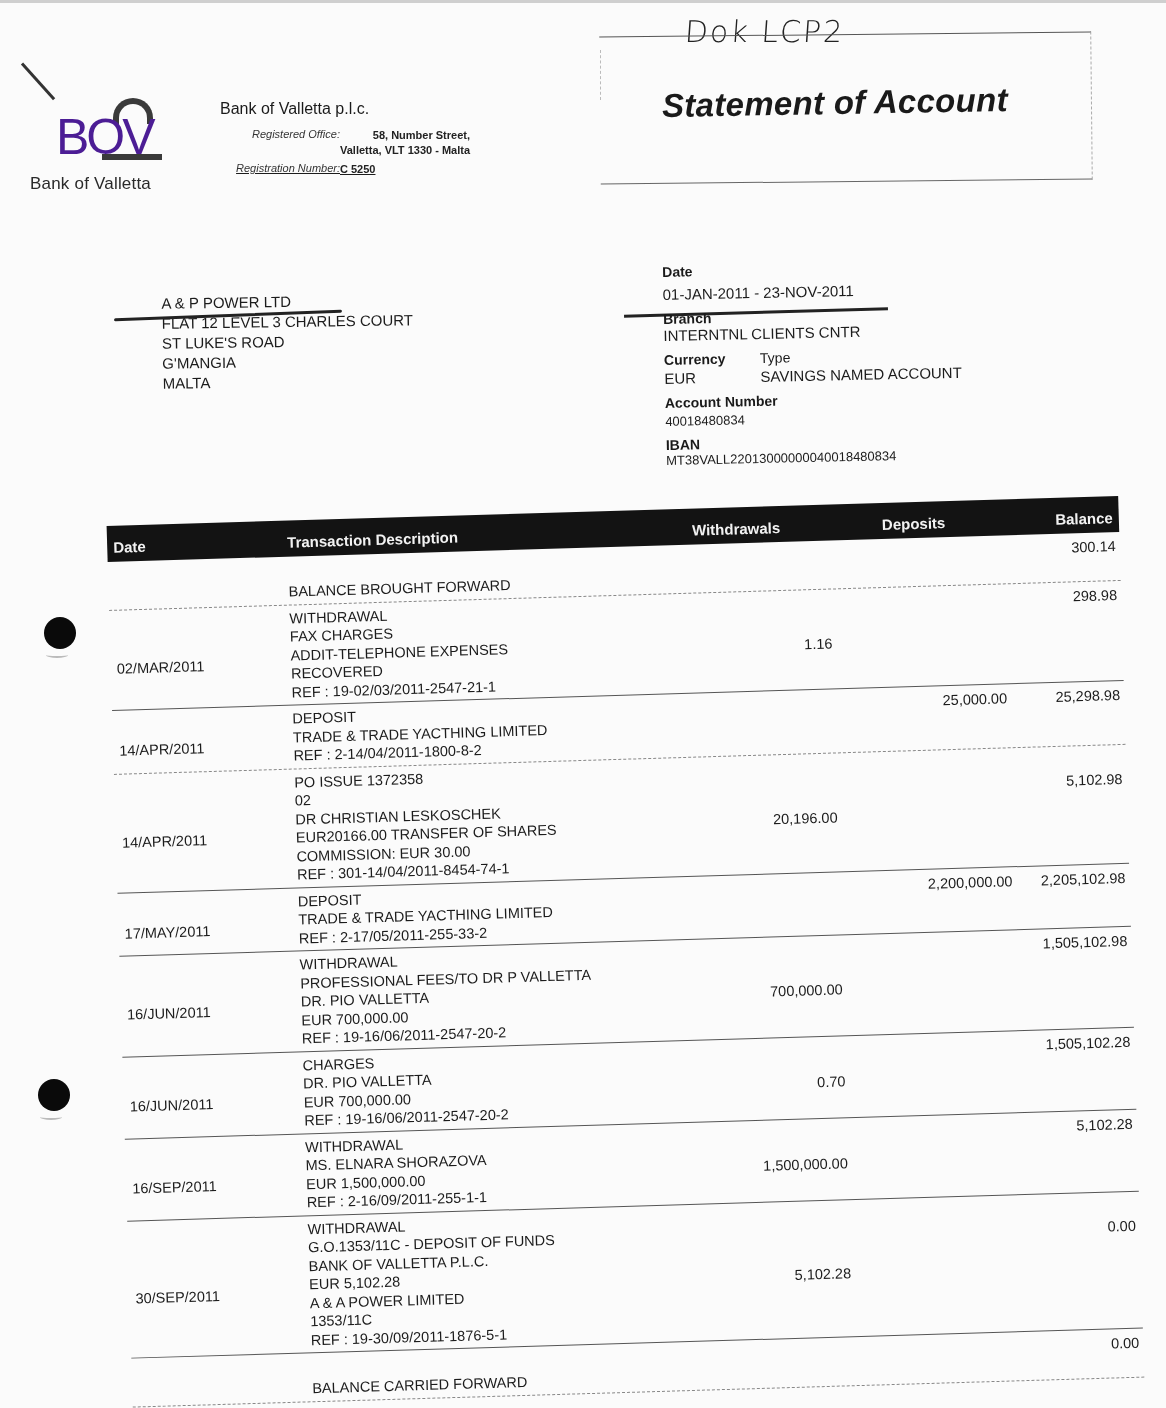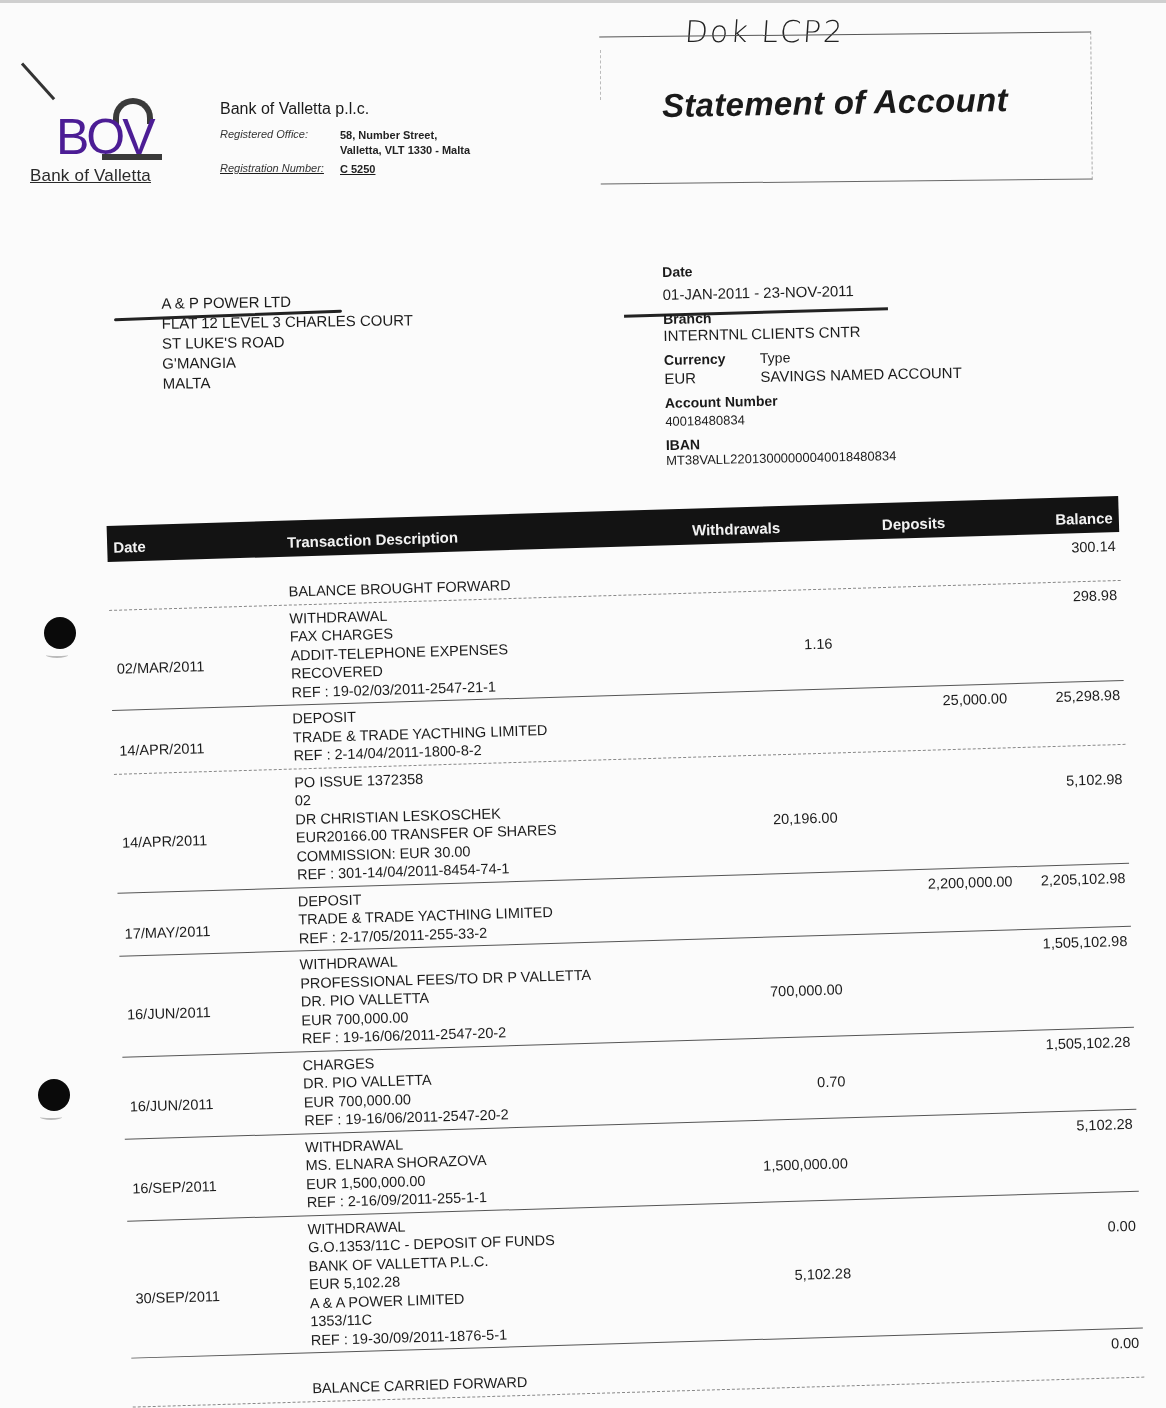--- a/index.html
+++ b/index.html
@@ -8,26 +8,26 @@
 
   .scan-edge { position: absolute; left: 0; top: 0; width: 1166px; height: 3px; background: #cfcfcf; }
 
   
   .pen-mark { position: absolute; left: 22px; top: 62px; width: 48px; height: 3px; background: #333; transform: rotate(48deg); transform-origin: left center; }
   .logo { position: absolute; left: 30px; top: 96px; width: 150px; }
   .logo-mark { position: relative; height: 66px; }
   .logo-letters { position: absolute; left: 26px; top: 12px; font-family: "Liberation Sans", sans-serif; font-weight: normal; font-size: 50px; letter-spacing: -3px; color: #4c1d95; }
   .logo-hook { position: absolute; left: 83px; top: 2px; width: 40px; height: 26px; border: 6px solid #3a3a3a; border-bottom: none; border-radius: 20px 20px 0 0; }
   .logo-bar { position: absolute; left: 72px; top: 58px; width: 60px; height: 6px; background: #3a3a3a; }
-  .logo-name { font-size: 17px; color: #2a2a2a; margin-top: 4px; letter-spacing: 0.2px; text-decoration: underline; }
+  .logo-name { font-size: 17px; color: #2a2a2a; margin-top: 12px; letter-spacing: 0.2px; }
 
   
   .bank-info { position: absolute; left: 220px; top: 100px; }
   .bank-title { font-size: 16px; color: #1a1a1a; }
-  .bank-row { display: flex; font-size: 11px; margin-top: 4px; }
+  .bank-row { display: flex; font-size: 11px; margin-top: 4px; text-align: right; }
   .bank-label { width: 120px; font-style: italic; color: #333; }
   .bank-value { font-weight: bold; color: #222; line-height: 15px; }
 
   
   .handwritten { position: absolute; left: 685px; top: 14px; font-family: "DejaVu Sans", sans-serif; font-size: 30px; color: #222; letter-spacing: 2px; font-weight: 300; transform: skewX(-4deg); }
   .title-box { position: absolute; left: 600px; top: 34px; width: 492px; height: 148px; border-top: 1.5px solid #555; border-right: 1px dashed #aaa; border-bottom: 1.5px solid #666; transform: rotate(-0.6deg); }
   .title-box-left { position: absolute; left: 600px; top: 50px; width: 1px; height: 50px; border-left: 1px dashed #bbb; }
   .statement-title { position: absolute; left: 662px; top: 84px; font-size: 33px; font-weight: bold; font-style: italic; color: #1a1a1a; transform: rotate(-1deg); letter-spacing: 0.3px; }
 
   

